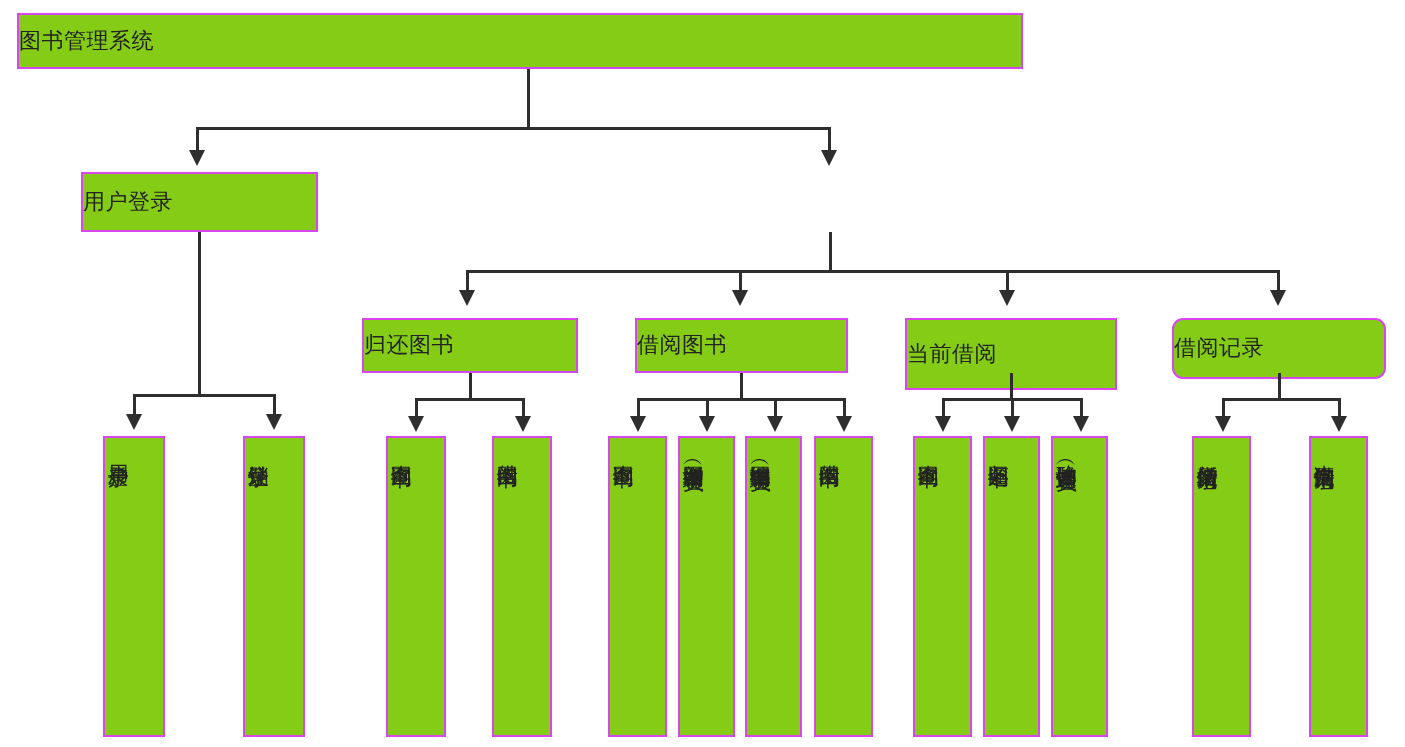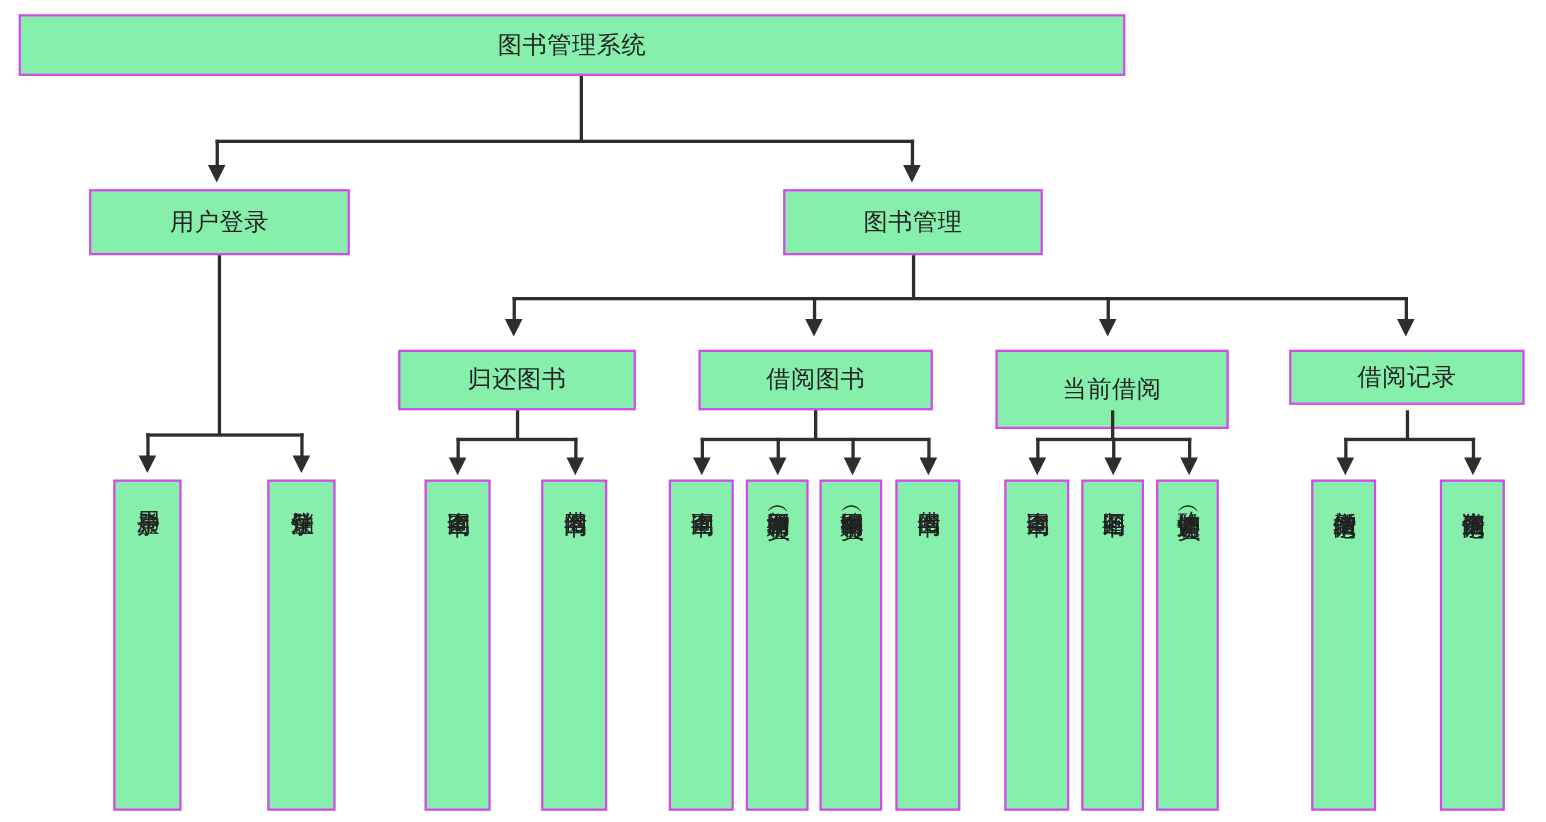--- a/index.html
+++ b/index.html
@@ -14,25 +14,24 @@
     position: relative;
     width: 1405px;
     height: 747px;
     background: #ffffff;
     overflow: hidden;
   }
   
   .node {
     position: absolute;
     box-sizing: border-box;
-    background: #86efac;
+    background: #84cc16;
     border: 2px solid #d946ef;
     display: flex;
     align-items: center;
-    justify-content: center;
     color: #1a1a1a;
   }
   .node.root {
     border-width: 2px;
   }
   .node-label {
     font-size: 22px;
     line-height: 1.1;
     letter-spacing: 0.5px;
     white-space: nowrap;
@@ -92,23 +91,20 @@
 
   <div class="ln v" style="left:196px; top:127px; height:25px;"></div>
   <div class="arrow" style="left:189px; top:150px;"></div>
   <div class="ln v" style="left:828px; top:127px; height:25px;"></div>
   <div class="arrow" style="left:821px; top:150px;"></div>
 
   <div class="node" style="left:81px; top:172px; width:237px; height:60px;">
     <span class="node-label">用户登录</span>
   </div>
 
-  <div class="node" style="left:712px; top:172px; width:236px; height:60px;">
-    <span class="node-label">图书管理</span>
-  </div>
 
   <div class="ln v" style="left:198px; top:232px; height:164px;"></div>
   <div class="ln h" style="left:133px; top:394px; width:143px; height:3px;"></div>
   <div class="ln v" style="left:133px; top:394px; height:22px;"></div>
   <div class="arrow" style="left:126px; top:414px;"></div>
   <div class="ln v" style="left:273px; top:394px; height:22px;"></div>
   <div class="arrow" style="left:266px; top:414px;"></div>
 
   <div class="ln v" style="left:829px; top:232px; height:40px;"></div>
   <div class="ln h" style="left:466px; top:270px; width:814px; height:3px;"></div>
@@ -123,21 +119,21 @@
 
   <div class="node" style="left:362px; top:318px; width:216px; height:55px;">
     <span class="node-label">归还图书</span>
   </div>
   <div class="node" style="left:635px; top:318px; width:213px; height:55px;">
     <span class="node-label">借阅图书</span>
   </div>
   <div class="node" style="left:905px; top:318px; width:212px; height:72px;">
     <span class="node-label">当前借阅</span>
   </div>
-  <div class="node" style="left:1172px; top:318px; width:214px; height:50px;">
+  <div class="node" style="left:1172px; top:318px; width:214px; height:61px;border-radius:11px;">
     <span class="node-label">借阅记录</span>
   </div>
 
   <div class="ln v" style="left:469px; top:373px; height:27px;"></div>
   <div class="ln h" style="left:415px; top:398px; width:110px; height:3px;"></div>
   <div class="ln v" style="left:415px; top:398px; height:20px;"></div>
   <div class="arrow" style="left:408px; top:416px;"></div>
   <div class="ln v" style="left:522px; top:398px; height:20px;"></div>
   <div class="arrow" style="left:515px; top:416px;"></div>
 

